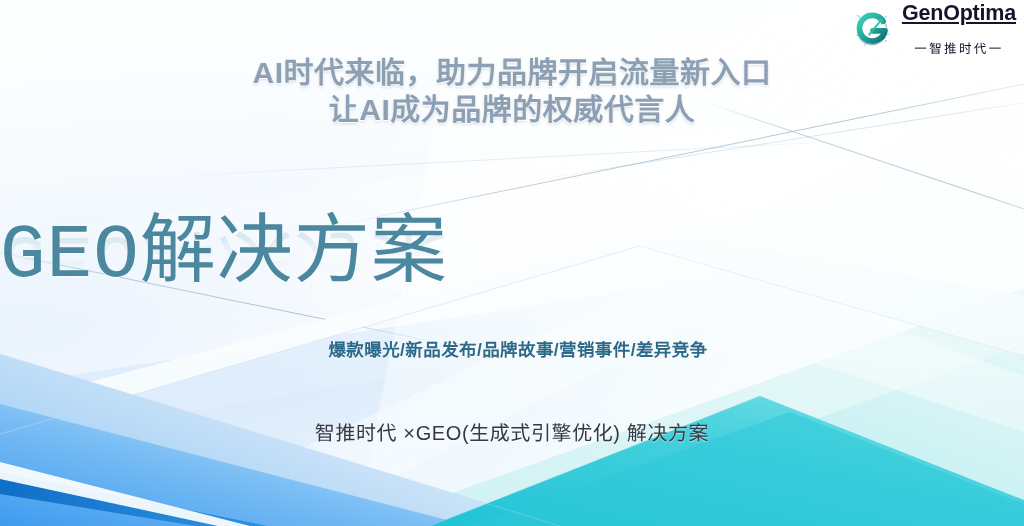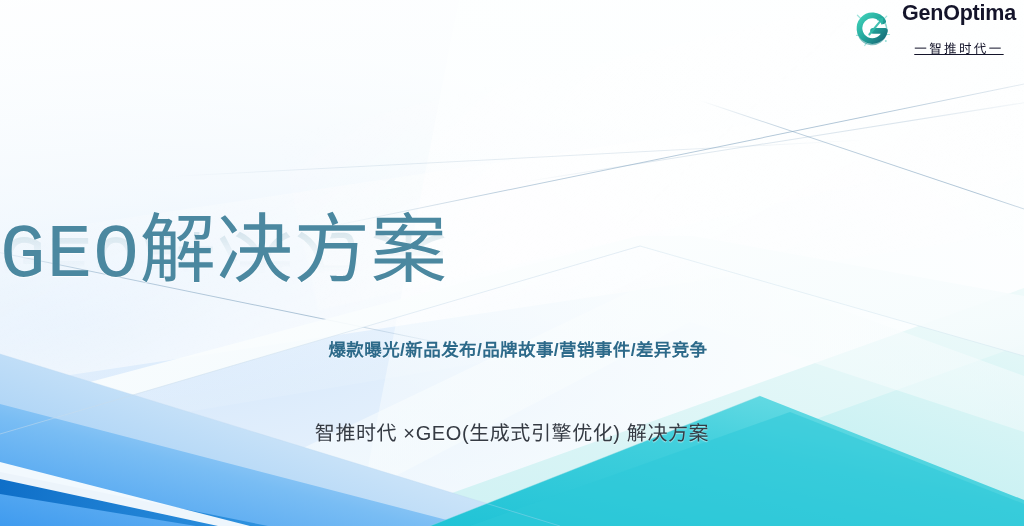--- a/index.html
+++ b/index.html
@@ -115,30 +115,30 @@
     z-index: 40;
   }
   .logo-mark { width: 44px; height: 44px; display: block; }
   .logo-text { display: flex; flex-direction: column; align-items: stretch; line-height: 1; }
   .logo-word {
     font-size: 21.5px;
     font-weight: 700;
     color: #14142a;
     letter-spacing: -0.2px;
     font-family: "Liberation Sans", "DejaVu Sans", sans-serif;
+    text-decoration: underline;
   }
   .logo-sub {
     margin-top: 18px;
     font-size: 12.5px;
     color: #14142a;
     letter-spacing: 2.4px;
     white-space: nowrap;
     font-family: "Liberation Sans", "DejaVu Sans", sans-serif;
     text-align: center;
-    text-decoration: underline;
   }
 
   
   .content {
     position: absolute;
     inset: 0;
     z-index: 30;
   }
 
   .headline {
@@ -328,20 +328,24 @@
       </svg>
     </span>
     <span class="logo-text">
       <span class="logo-word">GenOptima</span>
       <span class="logo-sub">一智推时代一</span>
     </span>
   </div>
 
   <div class="content">
 
+    <div class="headline">
+      <span class="ln">AI时代来临，助力品牌开启流量新入口</span>
+      <span class="ln">让AI成为品牌的权威代言人</span>
+    </div>
 
     <div class="maintitle-wrap">
       <span class="maintitle">GEO解决方案</span>
       <span class="maintitle-reflect">GEO解决方案</span>
     </div>
 
     <div class="tagline">爆款曝光/新品发布/品牌故事/营销事件/差异竞争</div>
 
     <div class="footline">智推时代 ×GEO(生成式引擎优化) 解决方案</div>
 

